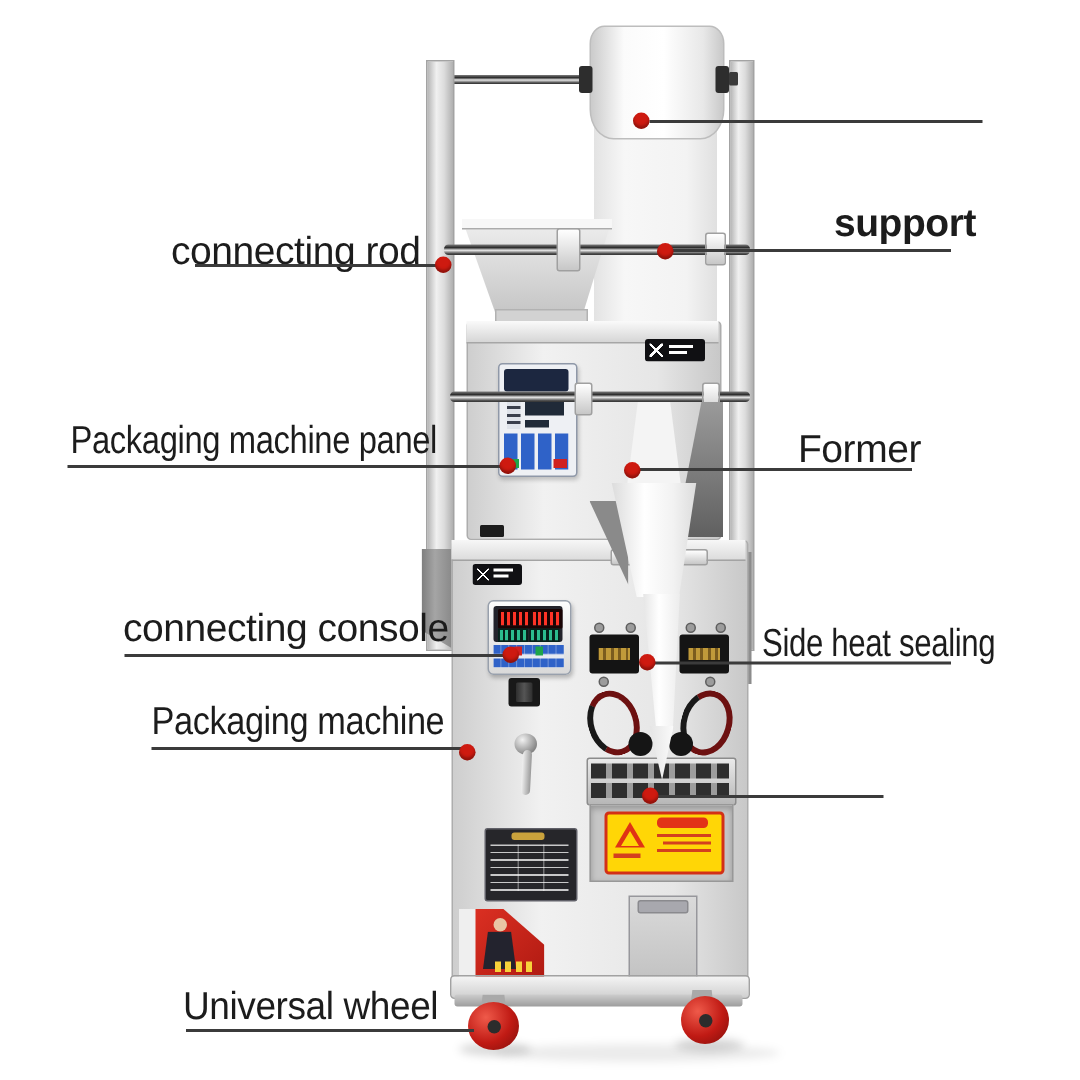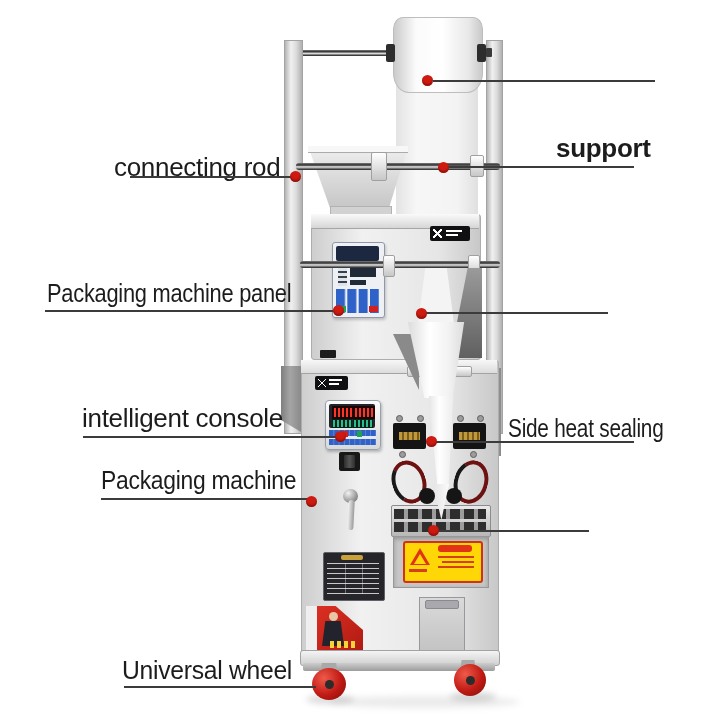--- a/index.html
+++ b/index.html
@@ -186,24 +186,25 @@
   <div class="dot" style="left:290px;top:171px;"></div>
 
   <div class="lbl" style="left:556px;top:133px;font-weight:bold;">support</div>
   <div class="lead" style="left:444px;top:166px;width:190px;"></div>
   <div class="dot" style="left:438px;top:162px;"></div>
 
   <div class="lbl n84" style="left:47px;top:278px;">Packaging machine panel</div>
   <div class="lead" style="left:45px;top:310px;width:294px;"></div>
   <div class="dot" style="left:333px;top:305px;"></div>
 
+  <div class="lbl" style="left:532px;top:284px;">Former</div>
   <div class="lead" style="left:421px;top:312px;width:187px;"></div>
   <div class="dot" style="left:416px;top:308px;"></div>
 
-  <div class="lbl" style="left:82px;top:403px;">intelligent console</div>
+  <div class="lbl" style="left:82px;top:403px;">connecting console</div>
   <div class="lead" style="left:83px;top:436px;width:258px;"></div>
   <div class="dot" style="left:335px;top:431px;"></div>
 
   <div class="lbl n80" style="left:508px;top:413px;">Side heat sealing</div>
   <div class="lead" style="left:432px;top:441px;width:202px;"></div>
   <div class="dot" style="left:426px;top:436px;"></div>
 
   <div class="lbl n88" style="left:101px;top:465px;">Packaging machine</div>
   <div class="lead" style="left:101px;top:498px;width:210px;"></div>
   <div class="dot" style="left:306px;top:496px;"></div>

